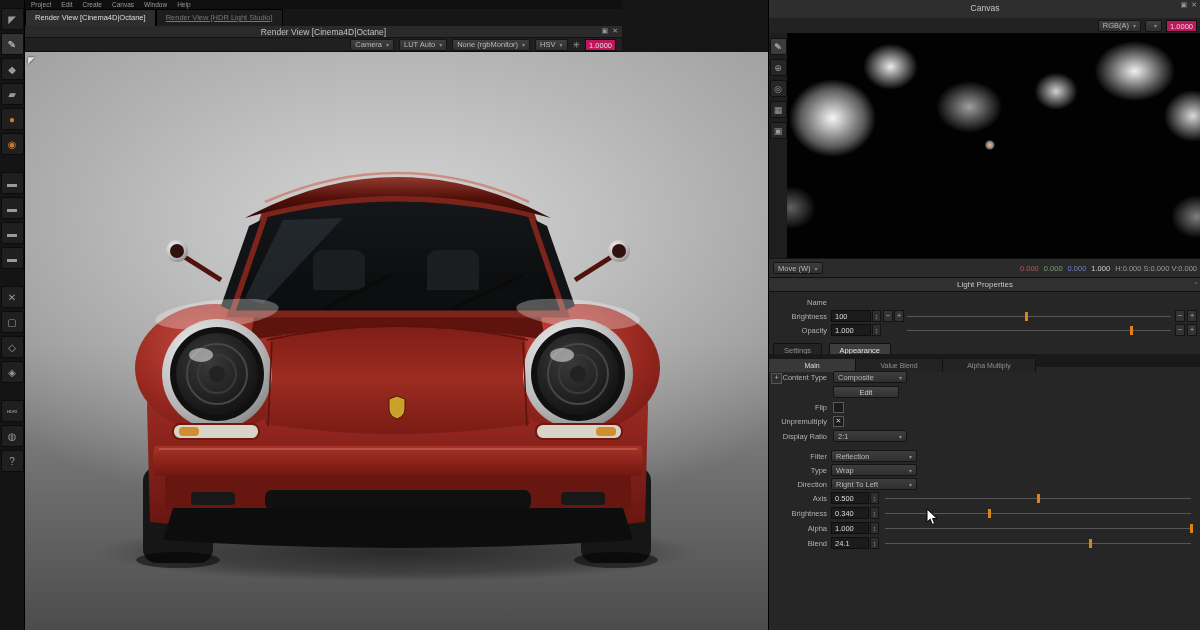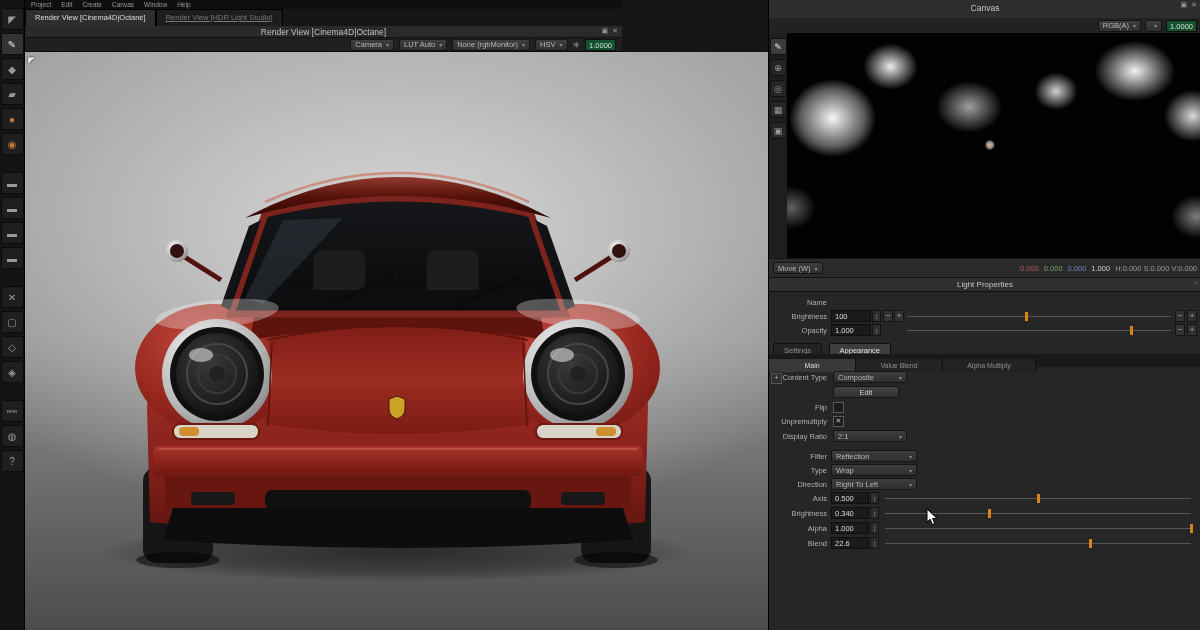--- a/index.html
+++ b/index.html
@@ -26,21 +26,21 @@
   .tab.inactive{background:#1d1d1d;color:#777;text-decoration:underline;}
   #rv-titlebar{left:0;top:26px;width:100%;height:12px;background:#2a2a2a;border-bottom:1px solid #111;}
   #rv-titlebar .ttl{display:block;text-align:center;font-size:8.5px;line-height:12px;color:#c2c2c2;}
   .win-icons{position:absolute;right:4px;top:1px;display:flex;gap:4px;}
   .win-icons span{font-size:7px;color:#999;}
   #rv-controls{left:0;top:38px;width:100%;height:14px;background:#202020;border-bottom:1px solid #0c0c0c;
                display:flex;align-items:center;justify-content:flex-end;gap:5px;padding-right:6px;}
   .dd{display:inline-flex;align-items:center;background:linear-gradient(#3e3e3e,#2f2f2f);border:1px solid #141414;
       border-radius:2px;color:#b8b8b8;font-size:7.5px;height:12px;padding:0 4px;box-sizing:border-box;white-space:nowrap;}
   .dd .arr{color:#8a8a8a;font-size:6px;margin-left:4px;}
-  .valbox{background:#14532d;border:1px solid #0e0e0e;color:#ddd;font-size:7.5px;height:12px;line-height:11px;
+  .valbox{background:#be185d;border:1px solid #0e0e0e;color:#ddd;font-size:7.5px;height:12px;line-height:11px;
           padding:0 3px;box-sizing:border-box;}
   .gear{color:#9a9a9a;font-size:9px;}
 
   
   #viewport{left:0;top:52px;width:743px;height:578px;overflow:hidden;
     background:
       radial-gradient(ellipse 72% 52% at 50% 30%, #d6d6d6 0%, #c0c0c0 38%, rgba(190,190,190,0) 100%),
       linear-gradient(#9c9c9c 0%, #909090 50%, #6e6e6e 74%, #4c4c4c 100%);}
   #viewport-select-icon{left:3px;top:3px;color:#e6e6e6;font-size:9px;text-shadow:0 0 2px #000;}
 
@@ -456,21 +456,21 @@
     <span class="pfield" style="left:62px;width:38px">1.000</span>
     <span class="spin" style="left:101px">↕</span>
     <div class="slider" style="left:116px;width:306px">
       <div class="track"></div>
       <div class="marker" style="left: 100%;"></div>
     </div>
   </div>
 
   <div class="prow" style="top:537px">
     <span class="plabel">Blend</span>
-    <span class="pfield" style="left:62px;width:38px">22.6</span>
+    <span class="pfield" style="left:62px;width:38px">24.1</span>
     <span class="spin" style="left:101px">↕</span>
     <div class="slider" style="left:116px;width:306px">
       <div class="track"></div>
       <div class="marker" style="left: 67%;"></div>
     </div>
   </div>
 </div>
 
 <svg class="abs" id="mouse-cursor" viewBox="0 0 14 18">
   <polygon points="1,0 1,13 4.2,10.2 6.2,15.5 8.6,14.4 6.6,9.4 11,9.4" fill="#fff" stroke="#000" stroke-width="1"></polygon>

